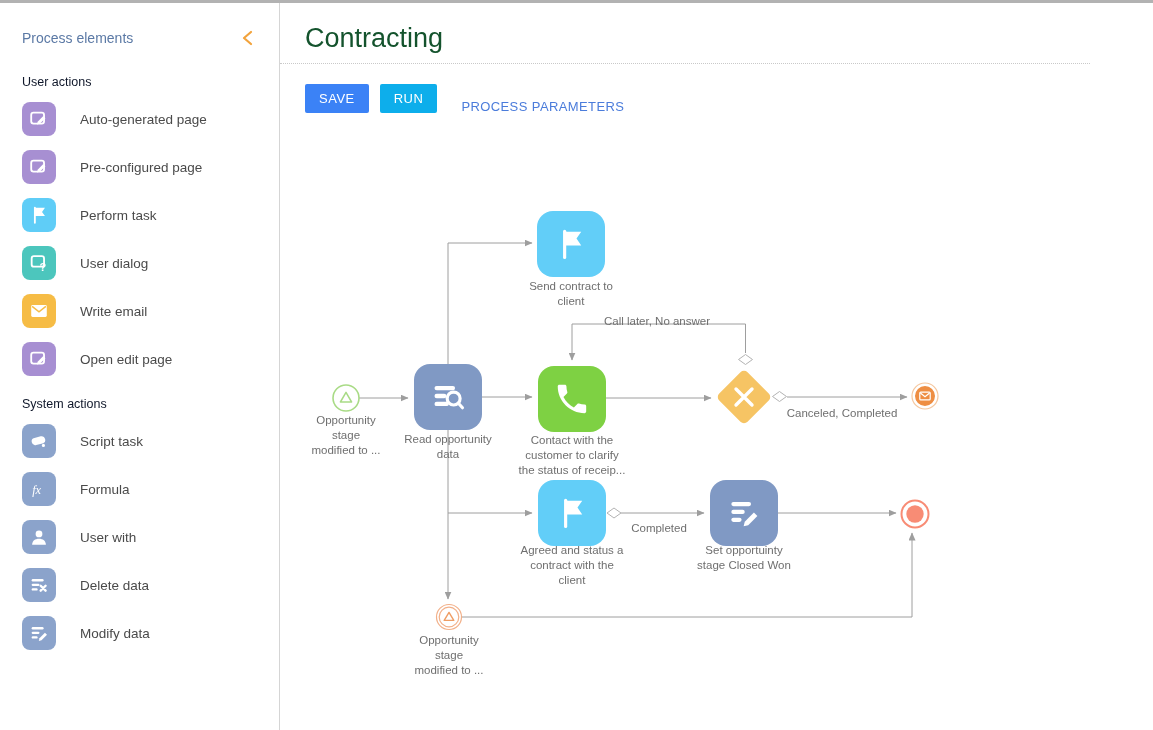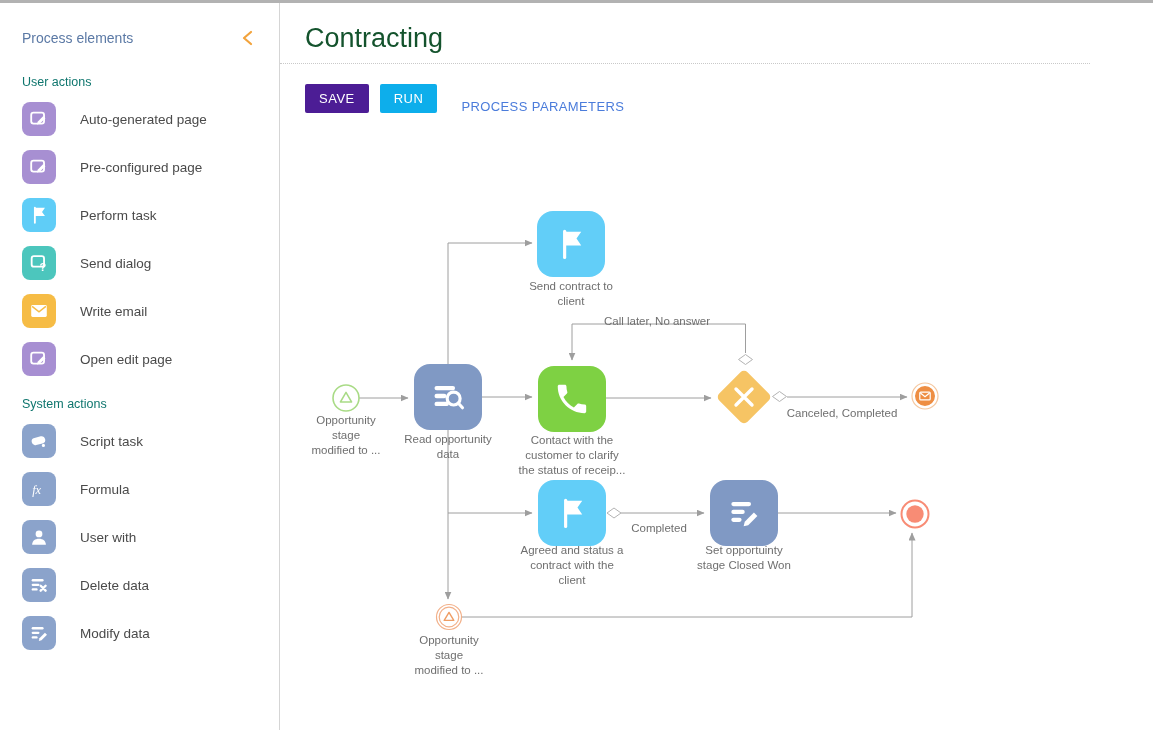--- a/index.html
+++ b/index.html
@@ -5,39 +5,39 @@
   * { box-sizing: border-box; }
   html,body { margin:0; padding:0; background:#fff; font-family:"Liberation Sans", sans-serif; }
   .topbar { height:3px; background:#b2b2b2; }
   .app { display:flex; height:727px; width:1090px; }
 
   
   .sidebar { width:280px; min-width:280px; border-right:1px solid #d5d5d5; background:#fff; overflow:hidden; }
   .sb-header { display:flex; justify-content:space-between; align-items:center; padding:26px 24px 0 22px; }
   .sb-title { color:#5b79a5; font-size:14px; }
   .sb-collapse { cursor:pointer; display:flex; align-items:center; }
-  .sb-section-label { color:#0f766e; font-size:12.5px; margin:28px 0 6px 22px; }
+  .sb-section-label { color:#0f172a; font-size:12.5px; margin:28px 0 6px 22px; }
   .sb-section-label.second { margin-top:14px; }
   .s-item { display:flex; align-items:center; height:48px; padding-left:22px; cursor:pointer; }
   .s-icon { width:34px; height:34px; border-radius:8px; display:flex; align-items:center; justify-content:center; flex:0 0 34px; }
   .ic-purple { background:#a78fd2; }
   .ic-cyan   { background:#5fcdf7; }
   .ic-teal   { background:#4cc6bd; }
   .ic-yellow { background:#f6bc45; }
   .ic-blue   { background:#8ba3cb; }
   .s-label { margin-left:24px; color:#4a4a4a; font-size:13.5px; }
 
   
   .main { flex:1; position:relative; overflow:hidden; }
   .hdr { padding:20px 0 9px 25px; border-bottom:1px dotted #c9c9c9; }
   .hdr-title { font-size:27px; font-weight:400; color:#14532d; }
   .toolbar { display:flex; align-items:center; margin:19px 0 0 25px; }
   .btn { border:none; border-radius:2px; color:#fff; font-size:13px; letter-spacing:.5px;
          padding:7px 14px; cursor:pointer; font-family:"Liberation Sans", sans-serif; }
-  .btn-save { background:#4c1d95; margin-right:11px; }
+  .btn-save { background:#3b82f6; margin-right:11px; }
   .btn-run  { background:#0daeeb; }
   .link-params { color:#4b7cdb; font-size:13px; letter-spacing:.4px; margin-left:24px; cursor:pointer;margin-top:16px; }
 
   
   .canvas { position:absolute; left:0; top:0; width:872px; height:730px; }
   .canvas svg.wires { position:absolute; left:0; top:0; }
   .nlabel { position:absolute; transform:translateX(-50%); text-align:center;
             font-size:11.5px; color:#6f6f6f; line-height:1.3; white-space:pre-line; width:160px; }
   .elabel { position:absolute; transform:translateX(-50%); text-align:center;
             font-size:11.5px; color:#6f6f6f; white-space:nowrap; }
@@ -87,21 +87,21 @@
       </span>
       <span class="s-label">Perform task</span>
     </div>
     <div class="s-item">
       <span class="s-icon ic-teal">
         <svg width="22" height="22" viewBox="0 0 24 24">
             <rect x="4" y="4.5" width="13.5" height="11.5" rx="2.5" fill="none" stroke="#fff" stroke-width="2"></rect>
             <text x="12.5" y="20.5" font-size="12" font-weight="bold" fill="#fff" font-family="Liberation Sans, sans-serif">?</text>
           </svg>
       </span>
-      <span class="s-label">Send dialog</span>
+      <span class="s-label">User dialog</span>
     </div>
     <div class="s-item">
       <span class="s-icon ic-yellow">
         <svg width="22" height="22" viewBox="0 0 24 24">
             <rect x="3.5" y="5.5" width="17" height="13" rx="1.5" fill="#fff"></rect>
             <path d="M4.5 7 l7.5 5.8 L19.5 7" fill="none" stroke="#f6bc45" stroke-width="1.6"></path>
           </svg>
       </span>
       <span class="s-label">Write email</span>
     </div>

